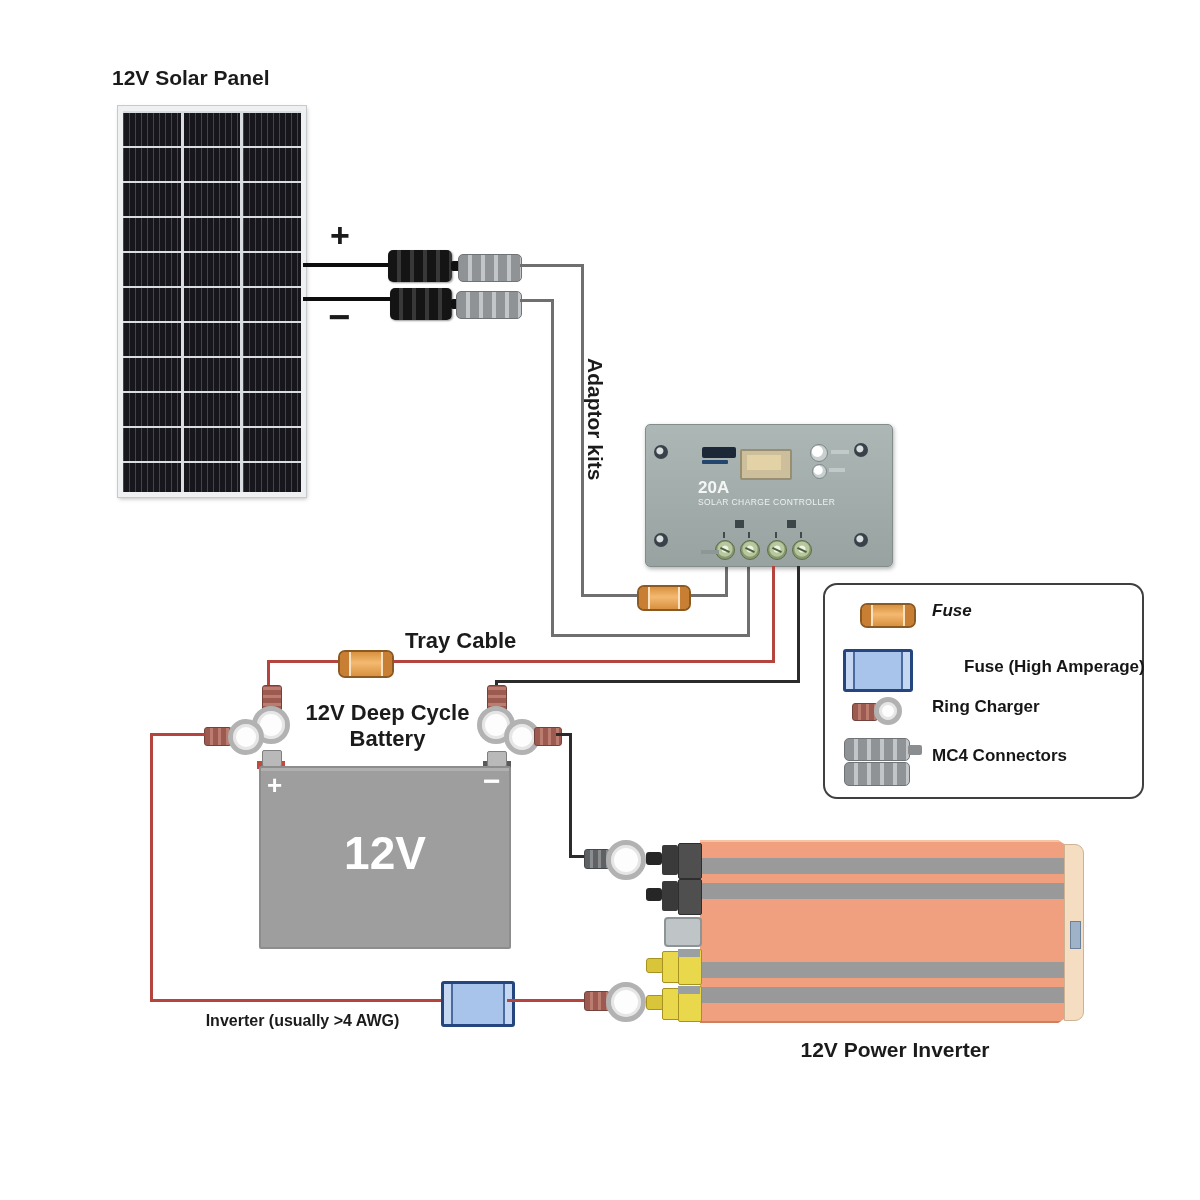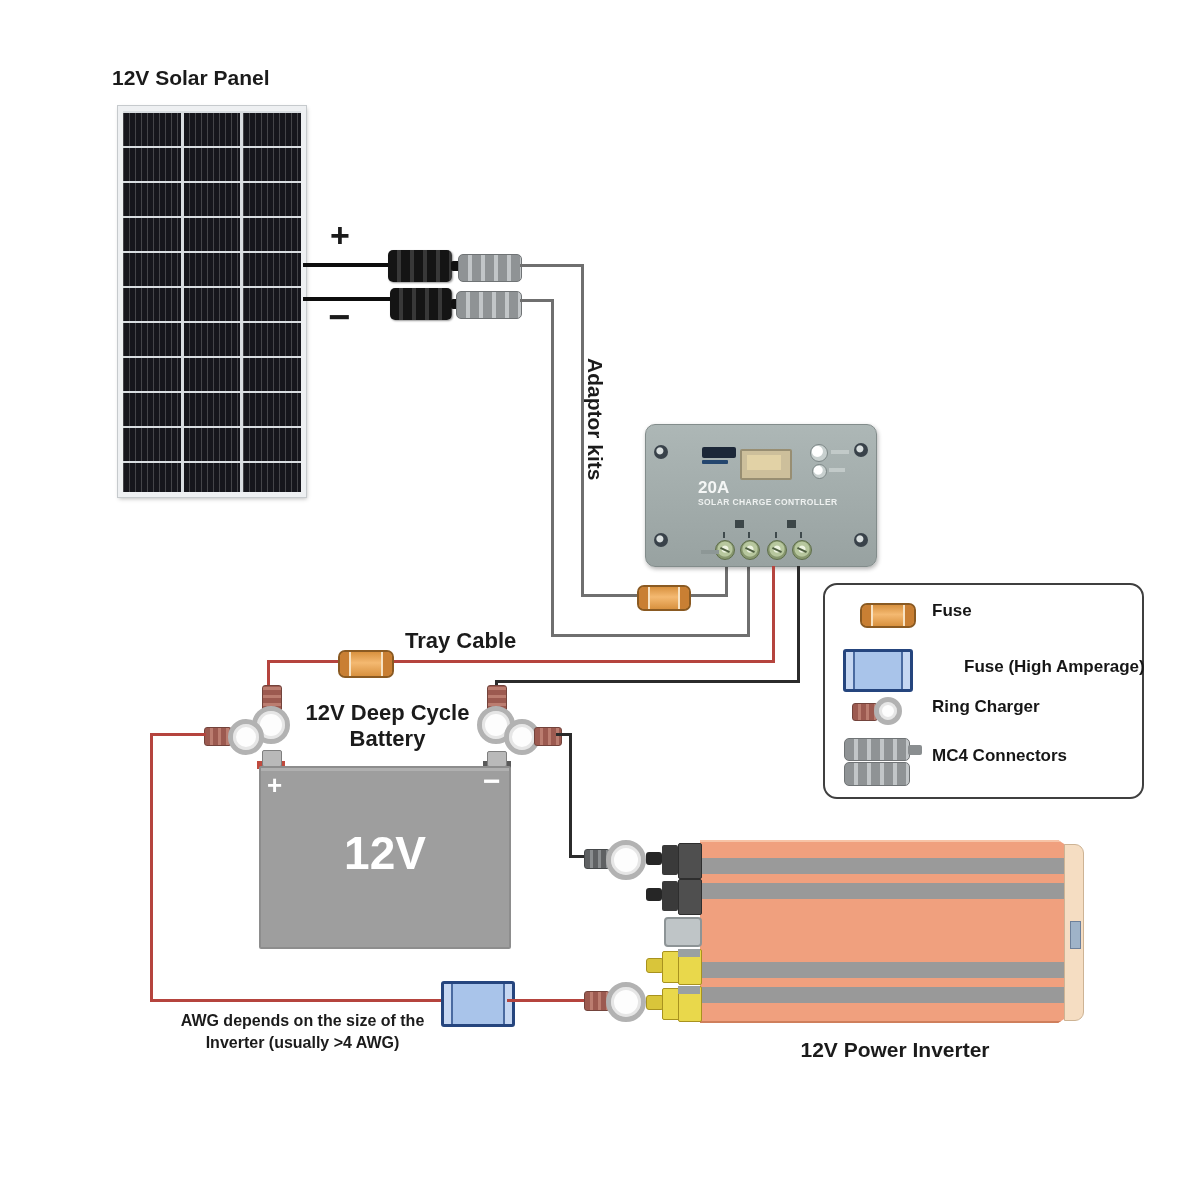--- a/index.html
+++ b/index.html
@@ -45,23 +45,23 @@
   
   .ring{position:absolute;border:5px solid #b2b2b2;border-radius:50%;background:#fdfdfd;
         box-shadow:inset 0 0 0 3px #e6e6e6;}
   .sleeve-v{position:absolute;background:repeating-linear-gradient(0deg,#9c5a50 0 5px,#bb7d70 5px 8px);
             border:1px solid #73433b;border-radius:3px;}
   .sleeve-h{position:absolute;background:repeating-linear-gradient(90deg,#9c5a50 0 5px,#bb7d70 5px 8px);
             border:1px solid #73433b;border-radius:3px;}
   .sleeve-h.dark{background:repeating-linear-gradient(90deg,#5f6163 0 5px,#8a8d8f 5px 8px);border-color:#45484a;}
 
   
-  .controller{position:absolute;left:645px;top:424px;width:230px;height:141px;border-radius:10px;
+  .controller{position:absolute;left:645px;top:424px;width:230px;height:141px;border-radius:5px;
               background:linear-gradient(180deg,#adb7b6,#98a2a1);border:1px solid #828c8b;
-              box-shadow:1px 2px 4px rgba(0,0,0,.3);}
+              box-shadow:1px 2px 4px rgba(0,0,0,.3);padding-left:16px;}
   .screw{position:absolute;width:14px;height:14px;border-radius:50%;
          background:radial-gradient(circle at 42% 42%, #d8dede 0 3px, #39424a 4px);}
   .term{position:absolute;width:18px;height:18px;border-radius:50%;border:1px solid #5e6e4a;
         background:radial-gradient(circle at 50% 45%, #eef4e2 0 3px, #b7c79e 4px 7px, #87976e 8px);}
   .term .slot{position:absolute;left:4px;top:8px;width:10px;height:2px;background:#4e5e40;transform:rotate(25deg);}
 
   
   .inverter{position:absolute;left:700px;top:840px;width:380px;height:183px;
             clip-path:polygon(0 0,358px 0,380px 14px,380px 169px,358px 183px,0 183px);
             background:linear-gradient(180deg,
@@ -135,21 +135,21 @@
     <div class="abs" style="left:56px;top:22px;width:34px;height:11px;background:#1c2738;border-radius:2px;"></div>
     <div class="abs" style="left:56px;top:35px;width:26px;height:4px;background:#24466e;border-radius:1px;"></div>
     <div class="abs" style="left:94px;top:24px;width:48px;height:27px;background:#cdbf9b;border:2px solid #988e72;border-radius:2px;">
       <div class="abs" style="left:5px;top:4px;width:34px;height:15px;background:#e2d2a6;"></div>
     </div>
     <div class="abs" style="left:164px;top:19px;width:16px;height:16px;border-radius:50%;background:radial-gradient(circle at 40% 40%,#ffffff 0 5px,#c8d0cf 6px);border:1px solid #7e8888;"></div>
     <div class="abs" style="left:185px;top:25px;width:18px;height:4px;background:#c2cac9;"></div>
     <div class="abs" style="left:166px;top:39px;width:13px;height:13px;border-radius:50%;background:radial-gradient(circle at 40% 40%,#ffffff 0 4px,#c8d0cf 5px);border:1px solid #7e8888;"></div>
     <div class="abs" style="left:183px;top:43px;width:16px;height:4px;background:#c2cac9;"></div>
     <div class="abs" style="left:52px;top:53px;font-size:17px;font-weight:800;color:#f4f6f5;">20A</div>
-    <div class="abs" style="left:52px;top:72px;font-size:8.5px;font-weight:bold;color:#eef1f0;letter-spacing:.4px;">SOLAR CHARGE CONTROLLER</div>
+    <div class="abs" style="left:52px;top:72px;font-size:8.5px;font-weight:normal;color:#eef1f0;letter-spacing:.4px;">SOLAR CHARGE CONTROLLER</div>
     <div class="abs" style="left:89px;top:95px;width:9px;height:8px;background:#3c4648;"></div>
     <div class="abs" style="left:141px;top:95px;width:9px;height:8px;background:#3c4648;"></div>
     <div class="abs" style="left:77px;top:107px;width:2px;height:6px;background:#3f4a4c;"></div>
     <div class="abs" style="left:102px;top:107px;width:2px;height:6px;background:#3f4a4c;"></div>
     <div class="abs" style="left:129px;top:107px;width:2px;height:6px;background:#3f4a4c;"></div>
     <div class="abs" style="left:154px;top:107px;width:2px;height:6px;background:#3f4a4c;"></div>
     <div class="term" style="left:69px;top:115px;">
         <div class="slot"></div>
       </div>
     <div class="term" style="left:94px;top:115px;">
@@ -175,21 +175,21 @@
 
   <div class="wire blk" style="left:797px;top:566px;width:3px;height:117px;"></div>
   <div class="wire blk" style="left:495px;top:680px;width:305px;height:3px;"></div>
   <div class="wire blk" style="left:495px;top:680px;width:3px;height:10px;"></div>
 
   <div class="legend">
     <div class="fuse-o" style="left:35px;top:18px;width:52px;height:21px;">
         <div class="cap l"></div>
         <div class="cap r"></div>
       </div>
-    <div class="legend-label" style="top:16px;">Fuse</div>
+    <div class="legend-label" style="top:16px;font-style:italic;">Fuse</div>
     <div class="fuse-b" style="left:18px;top:64px;width:64px;height:37px;">
         <div class="cap l"></div>
         <div class="cap r"></div>
       </div>
     <div class="legend-label" style="top:72px;margin-left:32px;">Fuse (High Amperage)</div>
     <div class="sleeve-h" style="left:27px;top:118px;width:24px;height:16px;"></div>
     <div class="ring" style="left:49px;top:112px;width:18px;height:18px;"></div>
     <div class="legend-label" style="top:112px;">Ring Charger</div>
     <div class="mc4 gray" style="left:19px;top:153px;width:64px;height:21px;">
         <div class="nose"></div>
@@ -257,17 +257,16 @@
   <div class="bracket" style="left:678px;top:949px;background:#e9d84b;border:1px solid #a8921e;"></div>
   <div class="abs" style="left:678px;top:949px;width:22px;height:8px;background:#9aa0a2;"></div>
   <div class="stud" style="left:646px;top:995px;background:#d9c53a;border:1px solid #a8921e;"></div>
   <div class="plate" style="left:662px;top:988px;background:#e9d84b;border:1px solid #a8921e;"></div>
   <div class="bracket" style="left:678px;top:986px;background:#e9d84b;border:1px solid #a8921e;"></div>
   <div class="abs" style="left:678px;top:986px;width:22px;height:8px;background:#9aa0a2;"></div>
 
   <div class="lbl" style="left:790px;top:1038px;width:210px;text-align:center;font-size:21px;">12V Power Inverter</div>
 
   <div class="lbl" style="left:160px;top:1010px;width:285px;text-align:center;font-size:16px;line-height:22px;white-space:normal;font-weight:bold;">
-    <div>AWG depends on the size of the</div>
     <div>Inverter (usually &gt;4 AWG)</div>
   </div>
 
 </div>
 
 </body></html>

